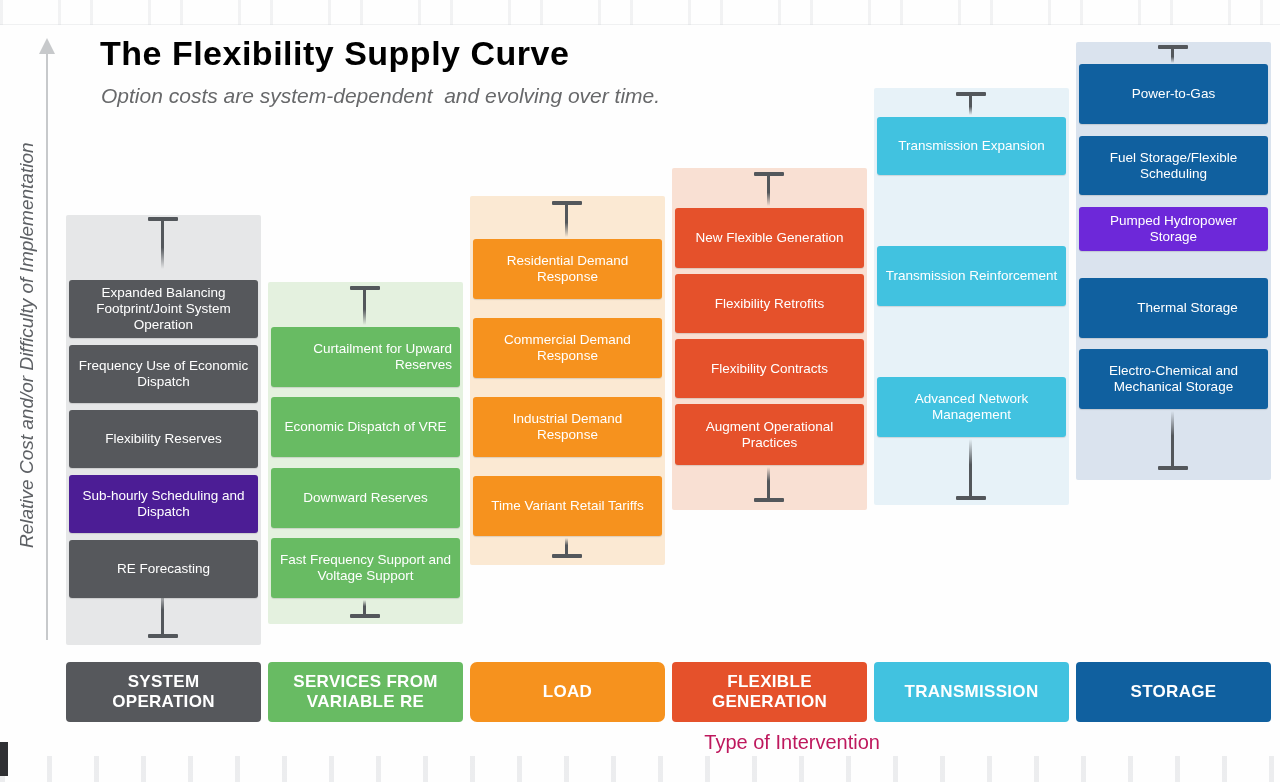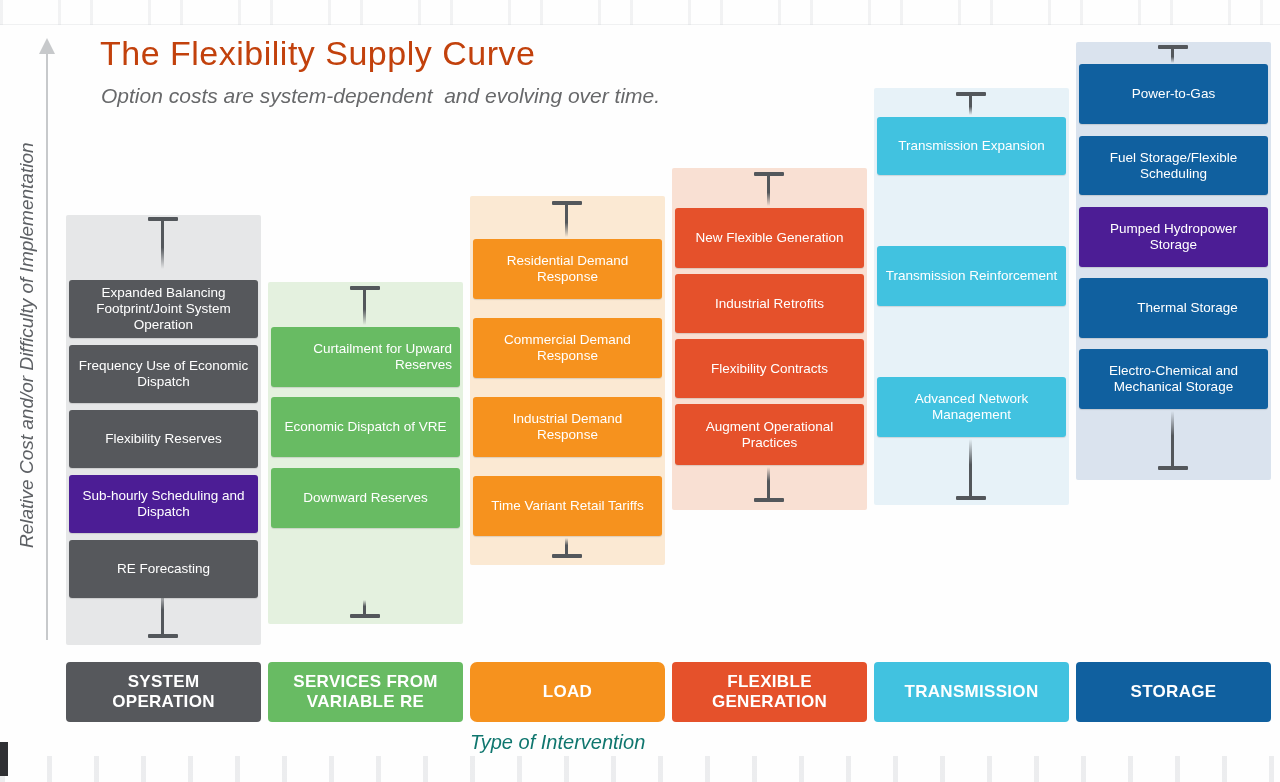--- a/index.html
+++ b/index.html
@@ -20,42 +20,42 @@
     position:absolute;left:0;top:756px;width:1280px;height:26px;
     background:repeating-linear-gradient(90deg,
       rgba(214,216,220,.45) 0 5px, rgba(255,255,255,0) 5px 47px);
   }
   .ghost-mark{
     position:absolute;left:0;top:742px;width:8px;height:34px;background:#2f3033;
   }
   
   .title{
     position:absolute;left:100px;top:34px;
-    font-size:34px;font-weight:normal;color:#c2410c;letter-spacing:.5px;
+    font-size:34px;font-weight:bold;color:#000000;letter-spacing:.5px;
   }
   .subtitle{
     position:absolute;left:101px;top:84px;
     font-size:21px;font-style:italic;color:#67686a;white-space:pre-wrap;
   }
   
   .y-arrow-line{position:absolute;left:46px;top:52px;width:2px;height:588px;background:#c7c9cb;}
   .y-arrow-head{
     position:absolute;left:39px;top:38px;width:0;height:0;
     border-left:8px solid transparent;border-right:8px solid transparent;
     border-bottom:16px solid #c7c9cb;
   }
   .y-label{
     position:absolute;left:12px;top:105px;height:480px;width:30px;
     writing-mode:vertical-rl;transform:rotate(180deg);
     display:flex;align-items:center;justify-content:center;
     font-size:19px;font-style:italic;color:#5d6064;white-space:nowrap;
   }
   .x-label{
-    position:absolute;left:470px;top:731px;width:410px;text-align:left;
-    font-size:20px;font-style:italic;color:#0f766e;
+    position:absolute;left:470px;top:731px;width:410px;text-align:right;
+    font-size:20px;color:#be185d;
   }
   
   .col{position:absolute;top:0;width:195px;height:782px;}
   .band{position:absolute;left:0;width:195px;border-radius:2px;}
   .opt{
     position:absolute;left:3px;width:189px;border-radius:3px;
     display:flex;align-items:center;justify-content:center;text-align:center;
     color:#ffffff;font-size:13.5px;line-height:1.18;padding:2px 8px;
     box-sizing:border-box;box-shadow:0 1px 1px rgba(0,0,0,.12);
   }
@@ -105,20 +105,21 @@
 
   <div class="col" style="left:268px">
     <div class="band" style="top: 282px; height: 342px; background-color: rgb(228, 241, 223);"></div>
     <div class="cap" style="top:286px"></div>
     <div class="stem down" style="top:290px;height:35px"></div>
     <div class="stem up" style="top:600px;height:14px"></div>
     <div class="cap" style="top:614px"></div>
     <div class="opt" style="top: 327px; height: 60px; background-color: rgb(104, 187, 99); text-align: right;">Curtailment for Upward Reserves</div>
     <div class="opt" style="top: 397px; height: 60px; background-color: rgb(104, 187, 99);">Economic Dispatch of VRE</div>
     <div class="opt" style="top: 468px; height: 60px; background-color: rgb(104, 187, 99);">Downward Reserves</div>
+    <div class="opt" style="top: 538px; height: 60px; background-color: rgb(104, 187, 99);">Fast Frequency Support and Voltage Support</div>
     <div class="hdr" style="background-color: rgb(104, 187, 99);">
         <span>SERVICES FROM VARIABLE RE</span>
       </div>
   </div>
 
   <div class="col" style="left:470px">
     <div class="band" style="top: 196px; height: 369px; background-color: rgb(251, 233, 211);"></div>
     <div class="cap" style="top:201px"></div>
     <div class="stem down" style="top:205px;height:32px"></div>
     <div class="stem up" style="top:538px;height:16px"></div>
@@ -132,21 +133,21 @@
       </div>
   </div>
 
   <div class="col" style="left:672px">
     <div class="band" style="top: 168px; height: 342px; background-color: rgb(249, 224, 211);"></div>
     <div class="cap" style="top:172px"></div>
     <div class="stem down" style="top:176px;height:30px"></div>
     <div class="stem up" style="top:467px;height:31px"></div>
     <div class="cap" style="top:498px"></div>
     <div class="opt" style="top: 208px; height: 60px; background-color: rgb(229, 81, 43);">New Flexible Generation</div>
-    <div class="opt" style="top: 274px; height: 59px; background-color: rgb(229, 81, 43);">Industrial Retrofits</div>
+    <div class="opt" style="top: 274px; height: 59px; background-color: rgb(229, 81, 43);">Flexibility Retrofits</div>
     <div class="opt" style="top: 339px; height: 59px; background-color: rgb(229, 81, 43);">Flexibility Contracts</div>
     <div class="opt" style="top: 404px; height: 61px; background-color: rgb(229, 81, 43);">Augment Operational Practices</div>
     <div class="hdr" style="background-color: rgb(229, 81, 43);">
         <span>FLEXIBLE GENERATION</span>
       </div>
   </div>
 
   <div class="col" style="left:874px">
     <div class="band" style="top: 88px; height: 417px; background-color: rgb(231, 242, 248);"></div>
     <div class="cap" style="top:92px"></div>
@@ -162,21 +163,21 @@
   </div>
 
   <div class="col" style="left:1076px">
     <div class="band" style="top: 42px; height: 438px; background-color: rgb(218, 227, 238);"></div>
     <div class="cap" style="top:45px"></div>
     <div class="stem down" style="top:49px;height:14px"></div>
     <div class="stem up" style="top:411px;height:55px"></div>
     <div class="cap" style="top:466px"></div>
     <div class="opt" style="top: 64px; height: 60px; background-color: rgb(16, 96, 159);">Power-to-Gas</div>
     <div class="opt" style="top: 136px; height: 59px; background-color: rgb(16, 96, 159);">Fuel Storage/Flexible Scheduling</div>
-    <div class="opt" style="top: 207px; height: 60px; background-color: #4c1d95;">Pumped Hydropower Storage</div>
+    <div class="opt" style="top: 207px; height: 44px; background-color: #6d28d9;">Pumped Hydropower Storage</div>
     <div class="opt" style="top: 278px; height: 60px; background-color: rgb(16, 96, 159); padding-left: 36px;">Thermal Storage</div>
     <div class="opt" style="top: 349px; height: 60px; background-color: rgb(16, 96, 159);">Electro-Chemical and Mechanical Storage</div>
     <div class="hdr" style="background-color: rgb(16, 96, 159);">
         <span>STORAGE</span>
       </div>
   </div>
 
 </div>
 
 </body></html>

